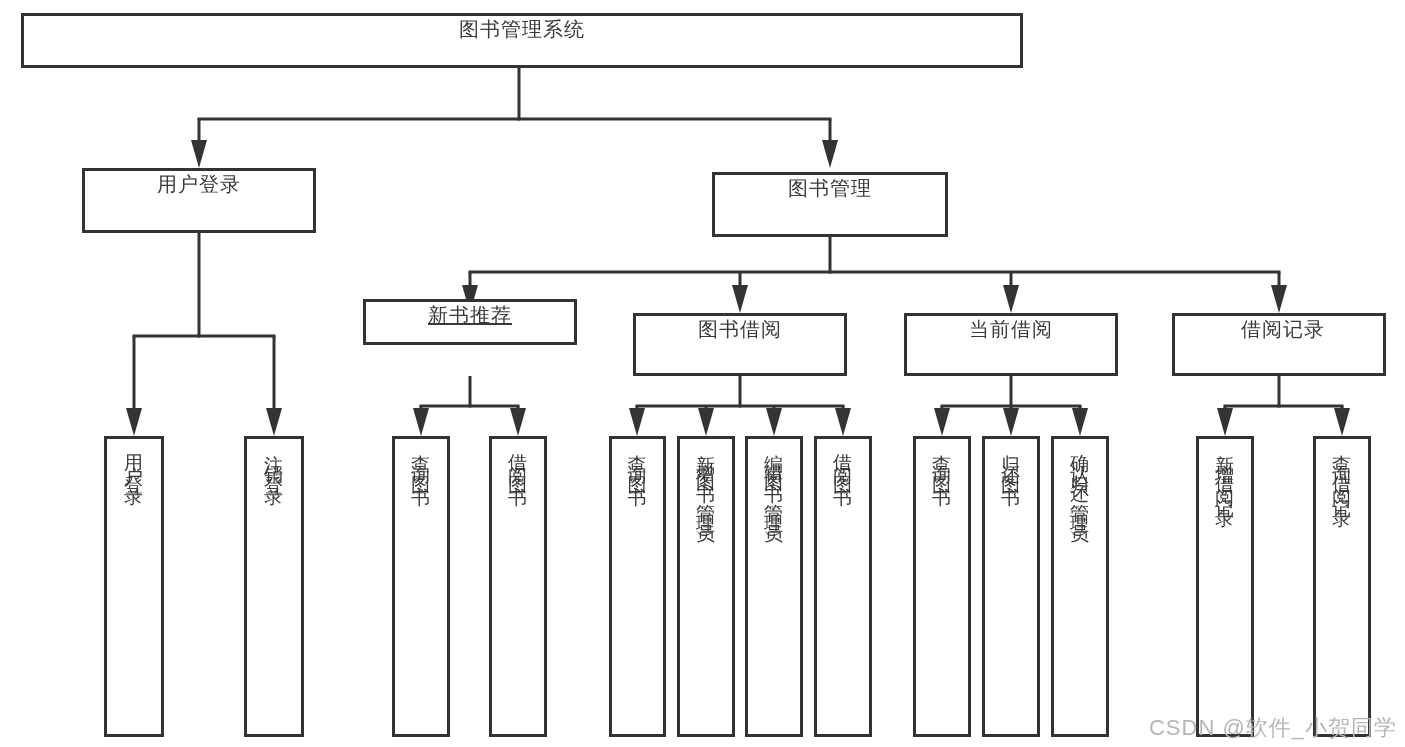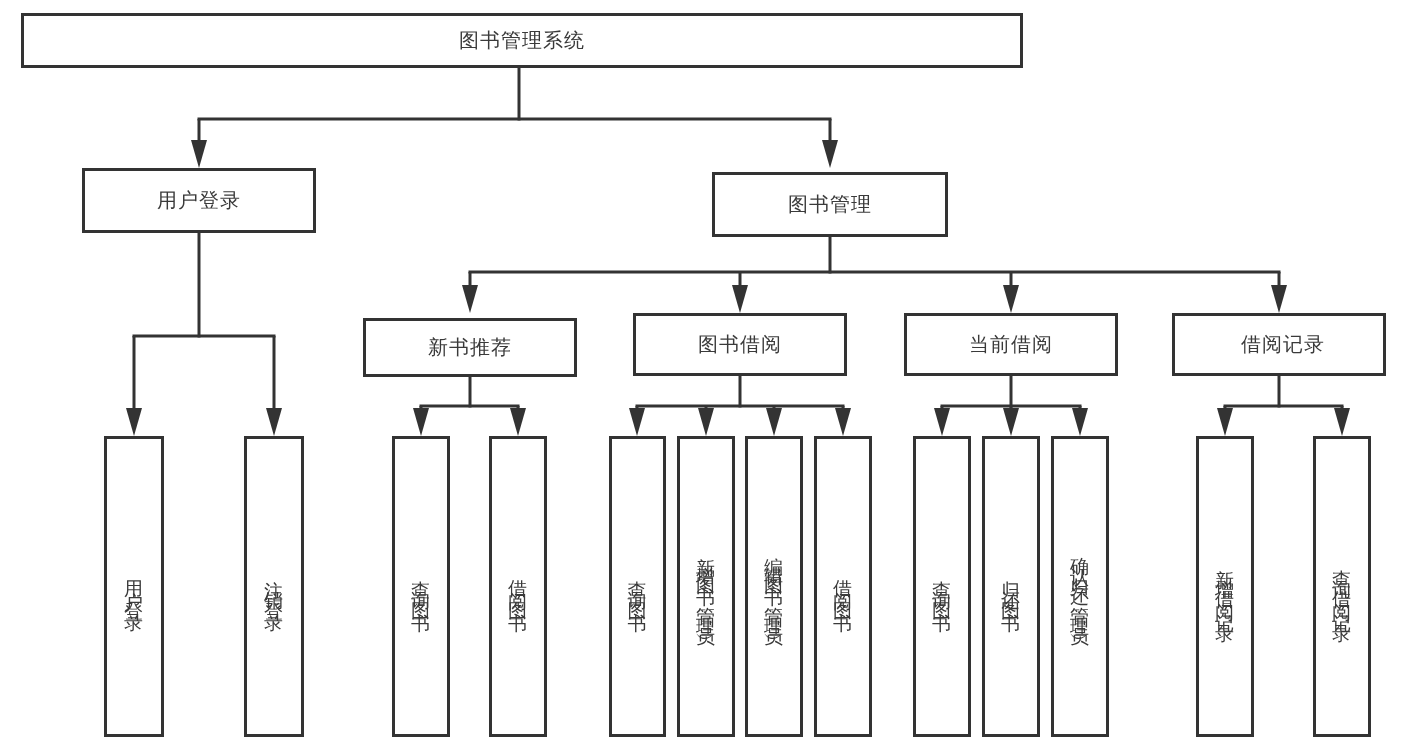--- a/index.html
+++ b/index.html
@@ -17,21 +17,20 @@
     width: 1405px; height: 747px;
     z-index: 0;
   }
   .box {
     position: absolute;
     box-sizing: border-box;
     background: #ffffff;
     border: 3px solid #333333;
     color: #3a3a3a;
     display: flex;
-    align-items: center;
     justify-content: center;
     z-index: 1;
   }
   .box-h { font-size: 20px; letter-spacing: 1px; }
   .box-v { }
   .vtext {
     writing-mode: vertical-rl;
     text-orientation: mixed;
     font-size: 19px;
     letter-spacing: 11px;
@@ -128,21 +127,21 @@
     <span>图书管理系统</span>
   </div>
 
   <div class="box box-h" style="left:82px; top:168px; width:234px; height:65px;">
     <span>用户登录</span>
   </div>
   <div class="box box-h" style="left:712px; top:172px; width:236px; height:65px;">
     <span>图书管理</span>
   </div>
 
-  <div class="box box-h" style="left:363px; top:318px; width:214px; height:59px;">
+  <div class="box box-h" style="left:363px; top:299px; width:214px; height:46px;text-decoration:underline;">
     <span>新书推荐</span>
   </div>
   <div class="box box-h" style="left:904px; top:313px; width:214px; height:63px;">
     <span>当前借阅</span>
   </div>
   <div class="box box-h" style="left:633px; top:313px; width:214px; height:63px;">
     <span>图书借阅</span>
   </div>
   <div class="box box-h" style="left:1172px; top:313px; width:214px; height:63px;padding-left:8px;">
     <span>借阅记录</span>
@@ -185,14 +184,15 @@
     <span class="vtext vtext-long">确认归还（管理员）</span>
   </div>
 
   <div class="box box-v" style="left:1196px; top:436px; width:58px; height:301px;">
     <span class="vtext">新增借阅记录</span>
   </div>
   <div class="box box-v" style="left:1313px; top:436px; width:58px; height:301px;">
     <span class="vtext">查询借阅记录</span>
   </div>
 
+  <div id="watermark">CSDN @软件_小贺同学</div>
 
 </div>
 
 </body></html>

